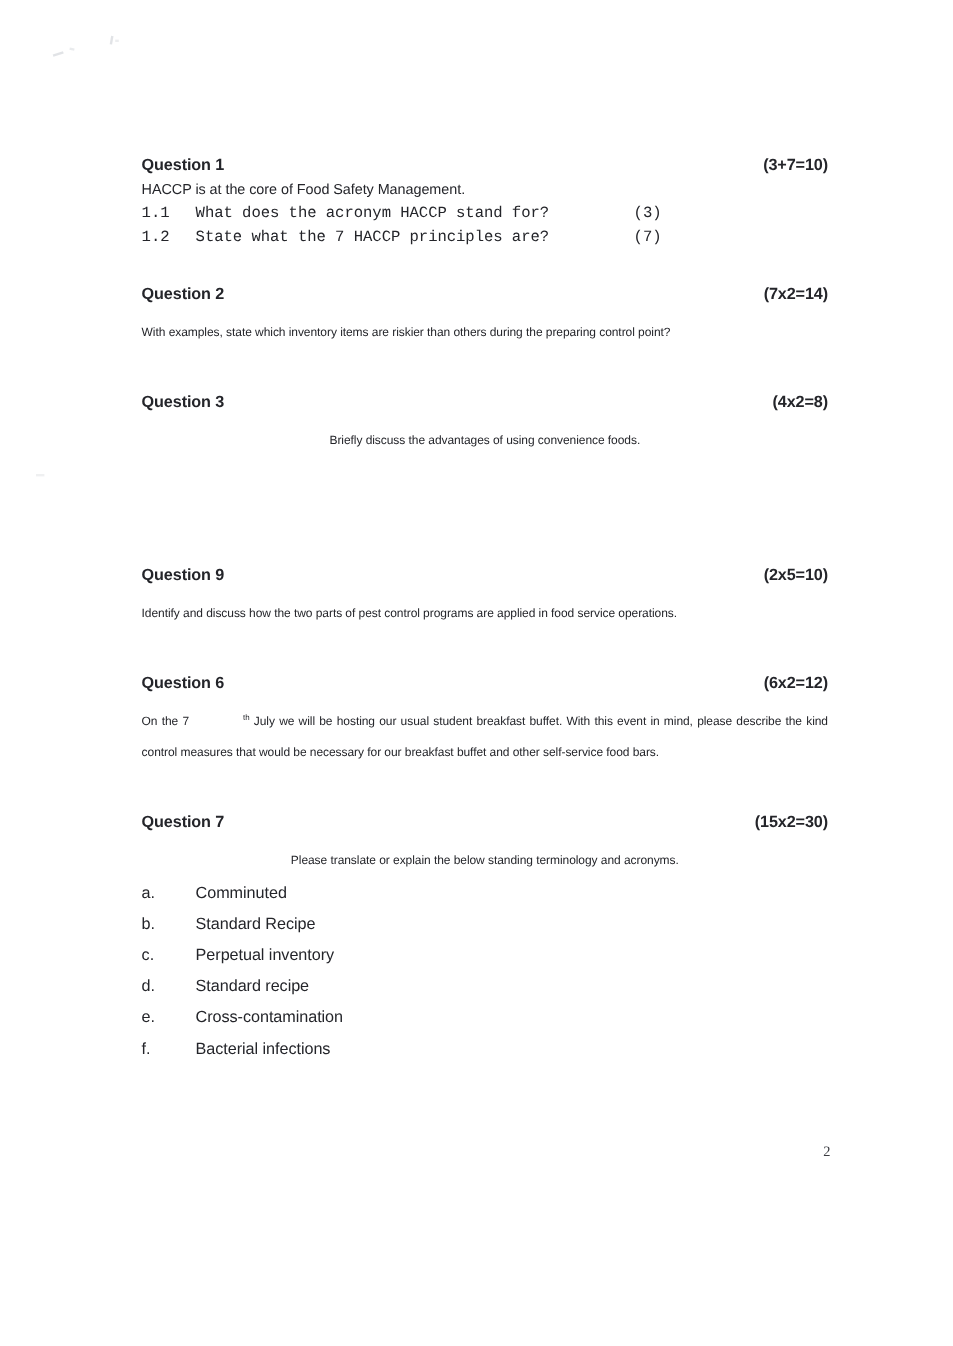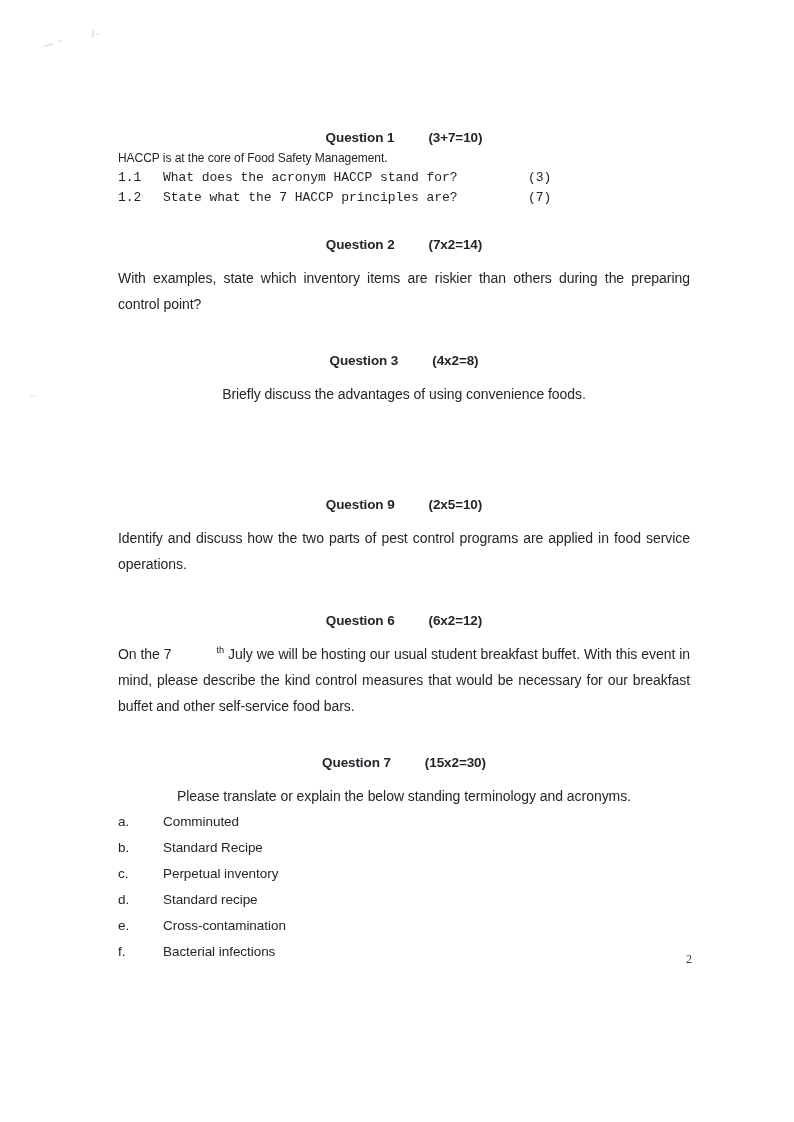--- a/index.html
+++ b/index.html
@@ -36,37 +36,37 @@
     position: absolute;
     left: 118px;
     top: 128px;
     width: 572px;
   }
 
   .qblock { margin: 0; }
 
   .qhead {
     display: flex;
-    justify-content: center;
+    justify-content: space-between;
     align-items: baseline;
     font-weight: bold;
     font-size: 13.5px;
     line-height: 20px;
     letter-spacing: -0.1px;
   }
   .qhead .qtitle { white-space: nowrap; }
   .qhead .qmarks { white-space: nowrap; margin-left: 34px; }
 
   .body-tight {
     font-size: 12px;
     line-height: 20px;
     letter-spacing: -0.05px;
   }
   .body-wide {
-    font-size: 14px;
+    font-size: 10px;
     line-height: 26px;
     letter-spacing: -0.05px;
     text-align: justify;
   }
   .body-wide.nojust { text-align: center; }
 
   
   .subq {
     display: flex;
     font-size: 13px;

